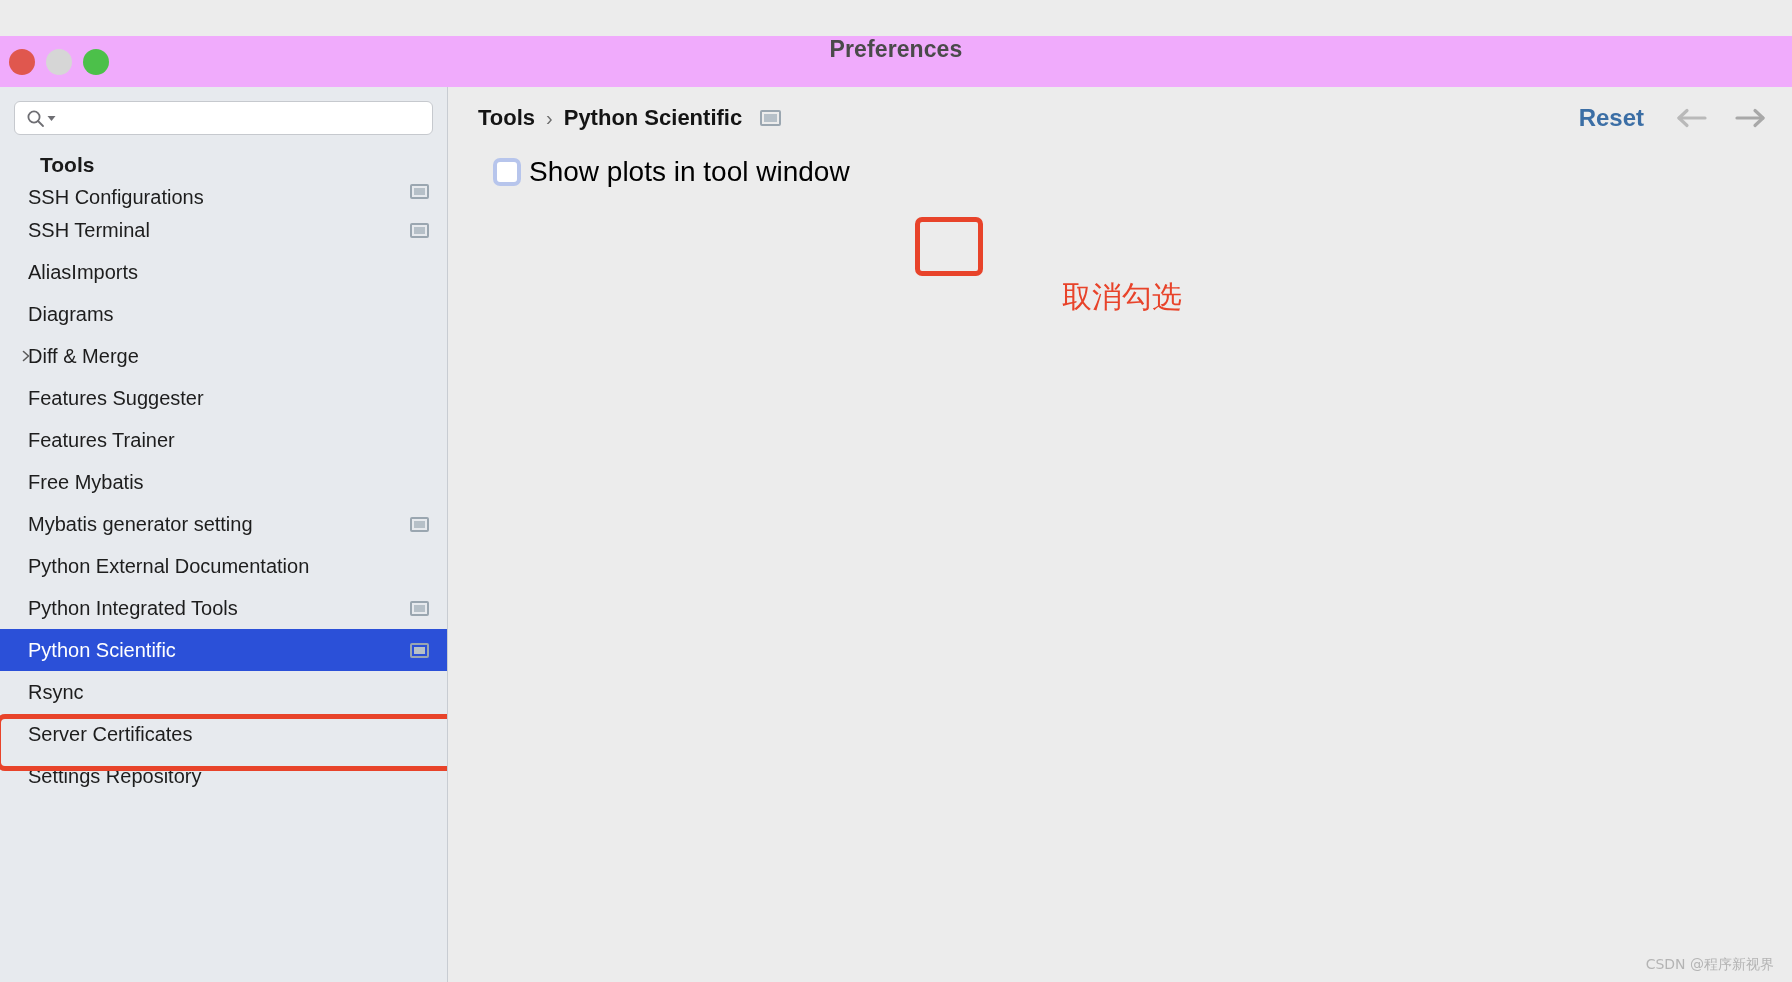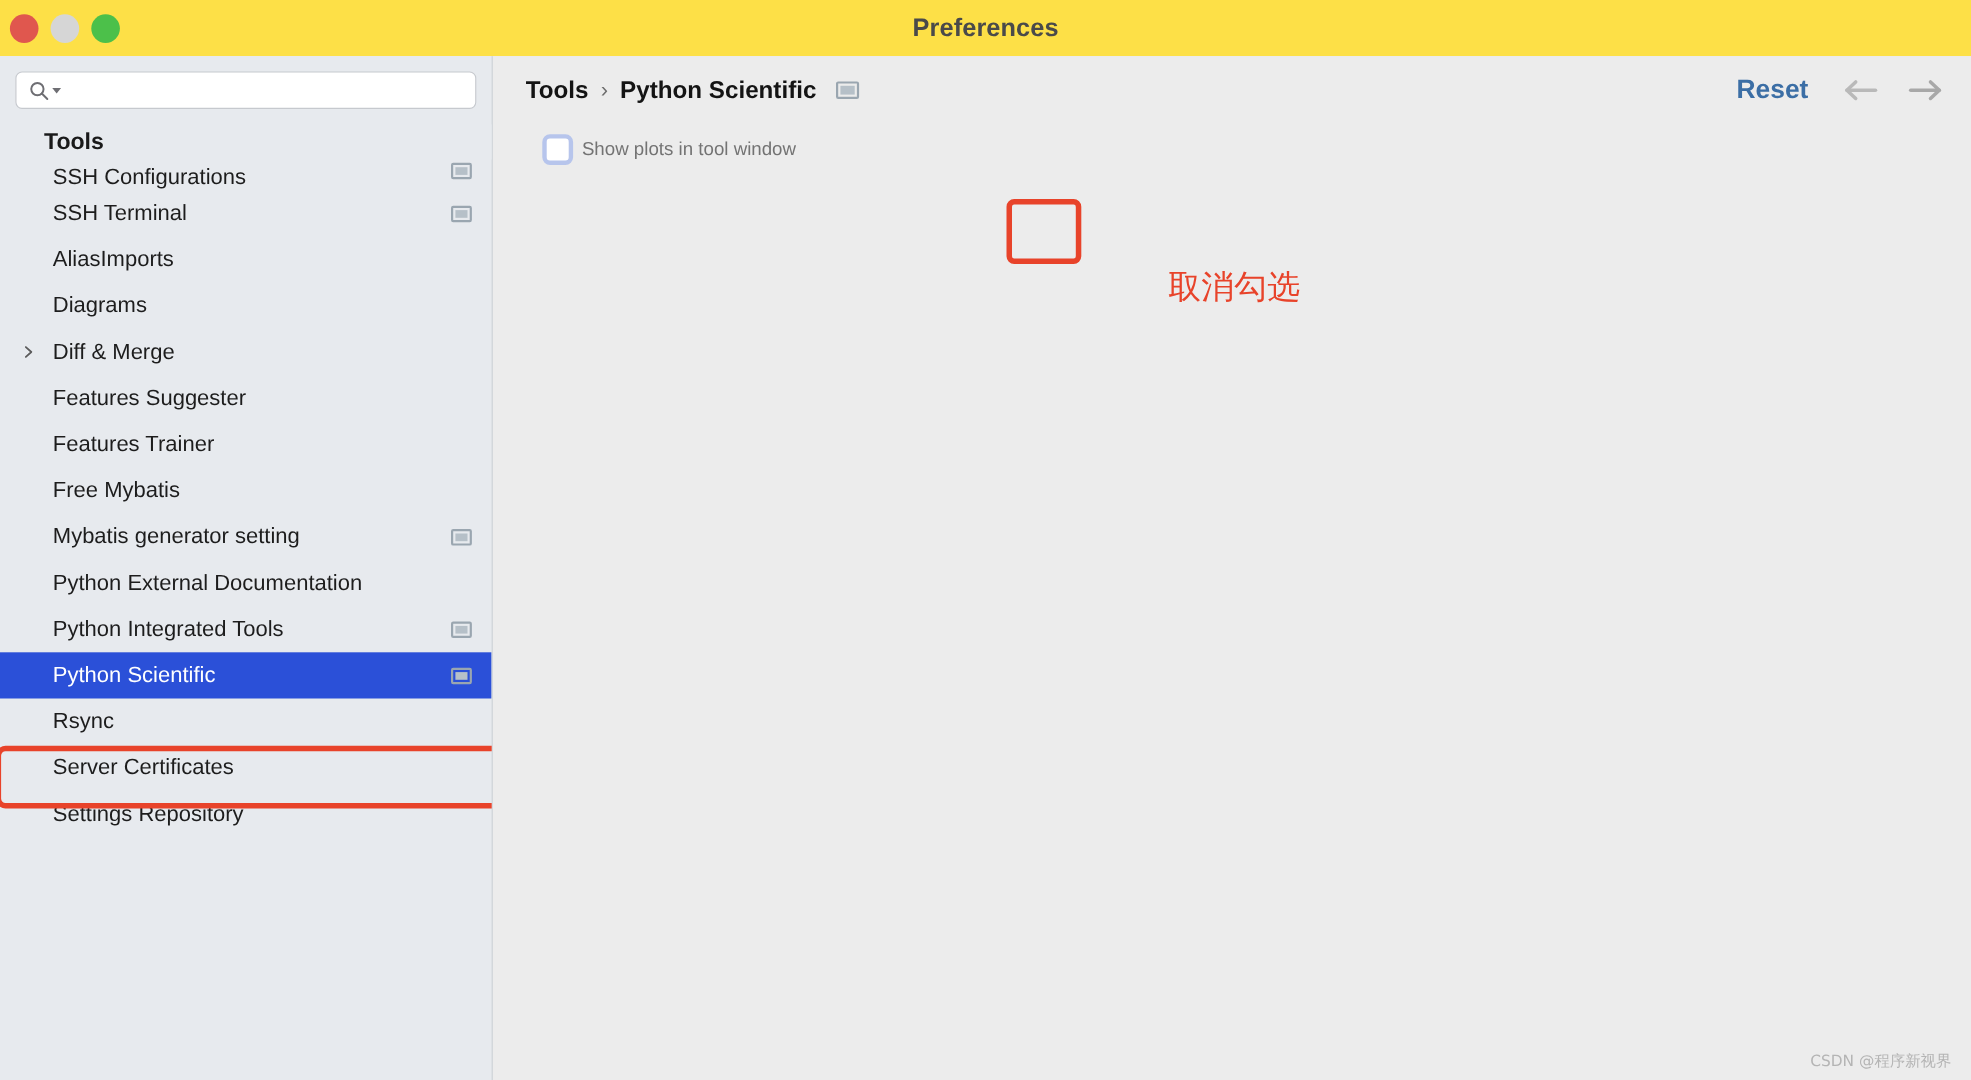--- a/index.html
+++ b/index.html
@@ -22,23 +22,23 @@
     background: #ececec;
     display: flex;
     flex-direction: column;
   }
 
   
   .titlebar {
     position: relative;
     height: 51px;
     min-height: 51px;
-    background: #fde047;
-    display: flex;
-    align-items: center;
+    background: #f0abfc;
+    display: flex;
+    margin-top: 36px;
   }
   .traffic {
     display: flex;
     align-items: center;
     gap: 11px;
     padding-left: 9px;
   }
   .light {
     width: 26px;
     height: 26px;
@@ -128,21 +128,21 @@
     left: 0;
     right: 0;
     bottom: 0;
     overflow: hidden;
   }
   .tree-row {
     height: 42px;
     display: flex;
     align-items: center;
     position: relative;
-    padding-left: 48px;
+    padding-left: 28px;
     padding-right: 16px;
     box-sizing: border-box;
     font-size: 20px;
     color: #1d1d1d;
   }
   .tree-row .label {
     white-space: nowrap;
   }
   .tree-row.selected {
     background: #2b50d8;
@@ -267,22 +267,22 @@
     width: 28px;
     height: 28px;
     border-radius: 7px;
     background: #ffffff;
     border: 4px solid #b7c5ec;
     box-sizing: border-box;
     margin-left: 15px;
     cursor: pointer;
   }
   .checkbox-label {
-    font-size: 17px;
-    color: #737373;
+    font-size: 28px;
+    color: #000000;
     margin-left: 8px;
     white-space: nowrap;
   }
   .cb-annot {
     position: absolute;
     left: 467px;
     top: 130px;
     width: 68px;
     height: 59px;
     border: 5px solid #e8432a;

